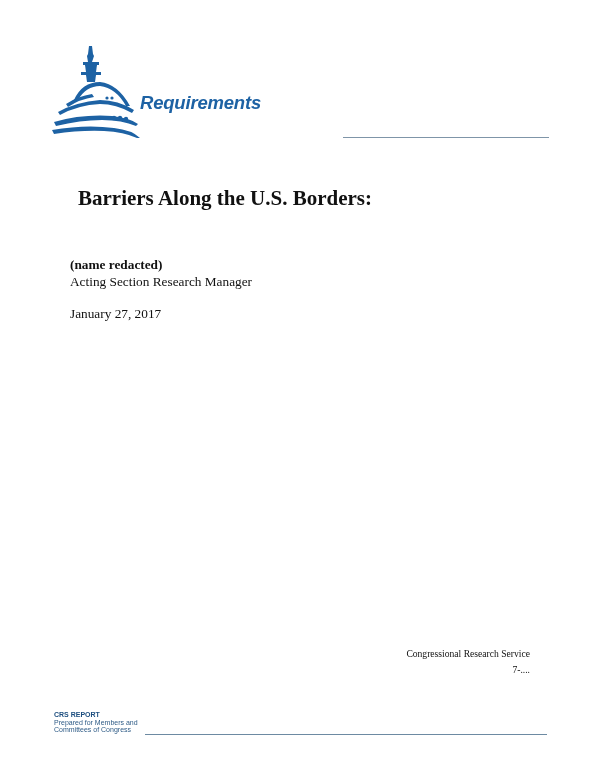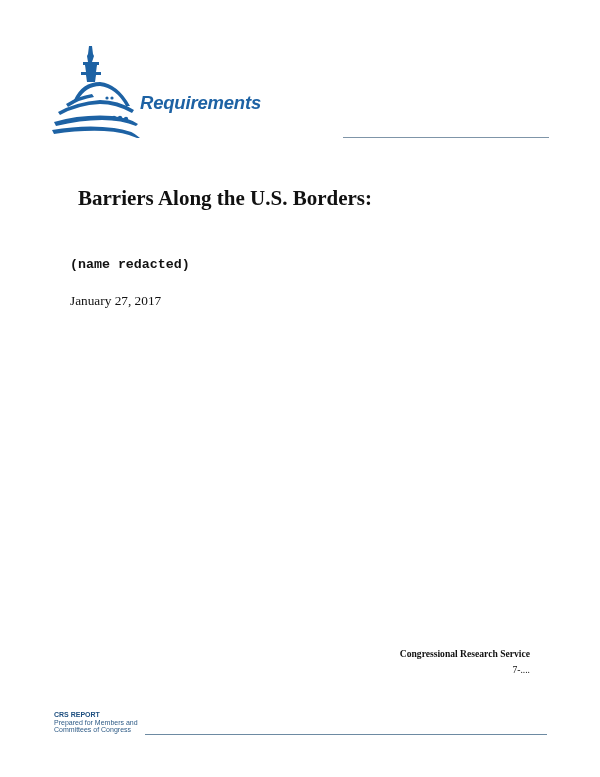--- a/index.html
+++ b/index.html
@@ -67,42 +67,41 @@
       line-height: 29px;
       color: #111;
       margin: 8px;
     }
     .author {
       position: absolute;
       left: 70px;
       top: 256px;
       font-size: 13.3px;
       line-height: 17px;
-      font-family: Liberation Mono, monospace;
     }
     .author .name {
       font-weight: bold;
     }
     .date {
       position: absolute;
       left: 70px;
-      top: 293px;
+      top: 306px;
       font-size: 13.3px;
       text-align: right;
     }
     .contact {
       position: absolute;
       right: 70px;
       top: 646px;
       text-align: right;
       font-size: 9.6px;
       line-height: 16px;
     }
     .contact .org {
-      font-weight: bold;
+      font-weight: normal;
     }
     .footer {
       position: absolute;
       left: 54px;
       top: 711px;
       font-family: "Liberation Sans", "DejaVu Sans", sans-serif;
       color: #2e5b86;
       font-size: 7px;
       line-height: 7.5px;
     }
@@ -152,20 +151,21 @@
   </div>
   <div class="logo-rule"></div>
 </div>
 
 <h1 class="title">
   <div>Barriers Along the U.S. Borders:</div>
 </h1>
 
 <div class="author">
   <div class="name">(name redacted)</div>
+  <div>Acting Section Research Manager</div>
 </div>
 
 <div class="date">January 27, 2017</div>
 
 <div class="contact">
   <div class="org">Congressional Research Service</div>
   <div>7-....</div>
 </div>
 
 <div class="footer">

